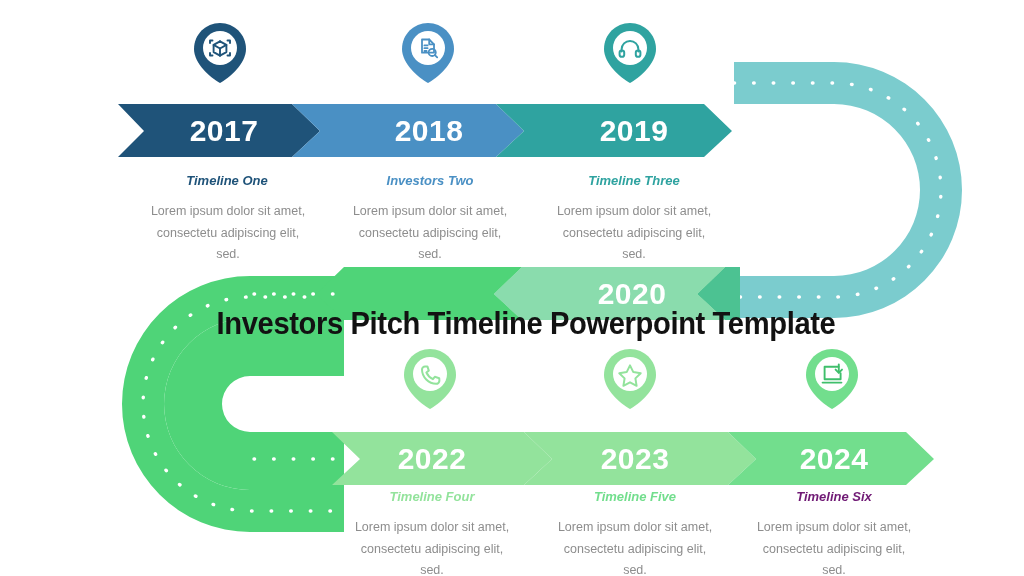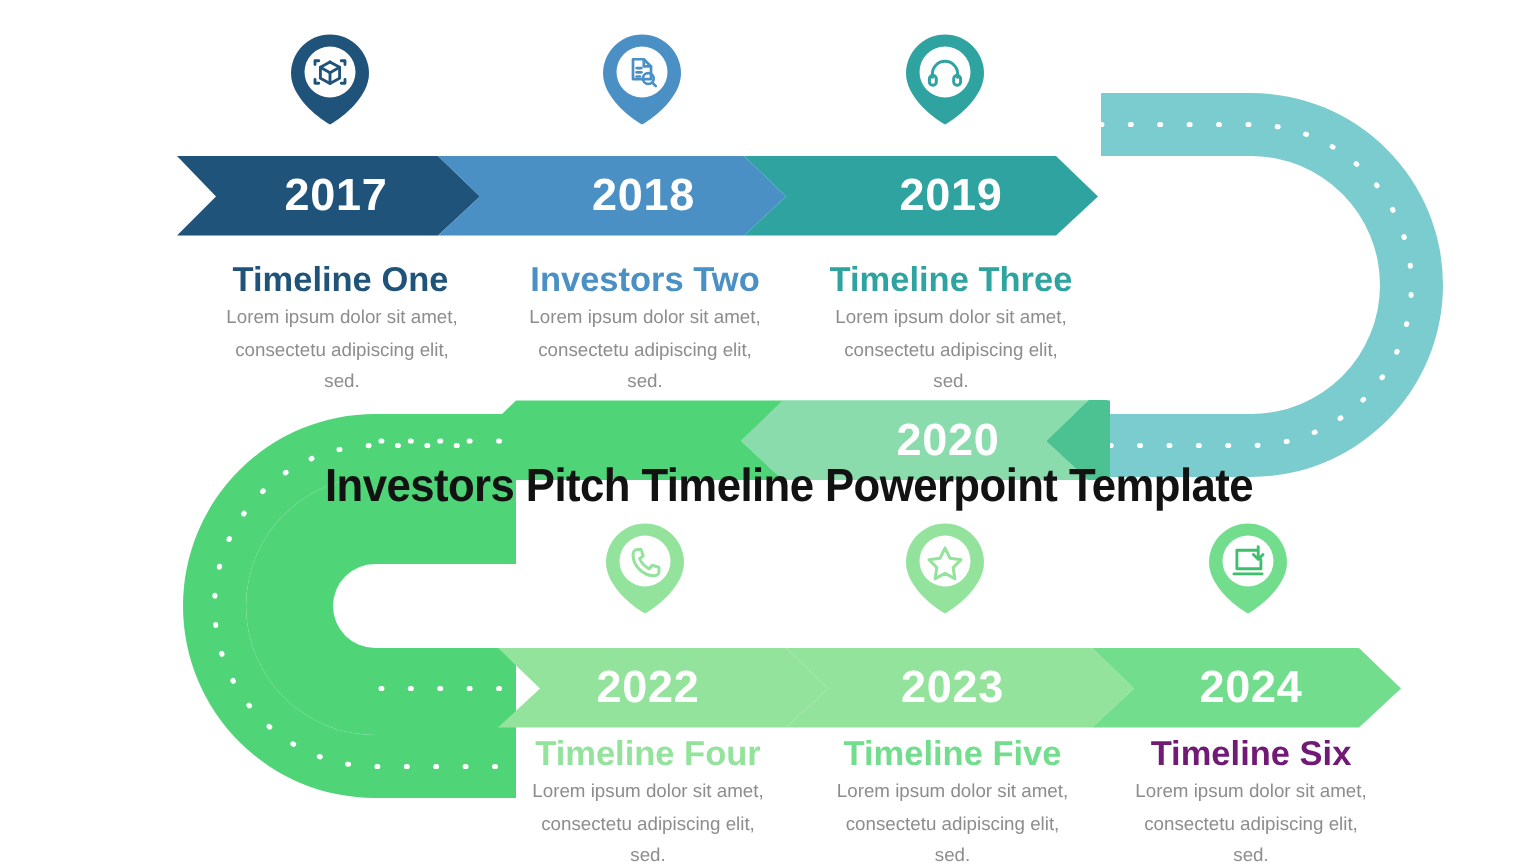--- a/index.html
+++ b/index.html
@@ -8,22 +8,23 @@
     font-family:"Liberation Sans", sans-serif;
     overflow:hidden;position:relative;
   }
   #stage{position:absolute;left:0;top:0;width:1024px;height:576px;margin-left:14px;}
   svg.layer{position:absolute;left:0;top:0;width:1024px;height:576px;}
   .year{
     position:absolute;color:#ffffff;font-weight:700;font-size:30px;
     letter-spacing:0.5px;text-align:center;white-space:nowrap;
   }
   .heading{
-    position:absolute;font-size:23px;font-weight:700;text-align:center;
+    position:absolute;font-size:13px;font-weight:700;text-align:center;
     white-space:nowrap;
+    font-style:italic;
   }
   .desc{
     position:absolute;font-size:12.5px;color:#8d8d8d;line-height:1.72;
     text-align:center;
   }
   .maintitle{
     position:absolute;left:0;top:306px;width:1024px;text-align:center;
     font-size:31px;font-weight:700;color:#121212;
     letter-spacing:-0.4px;white-space:nowrap;
     font-family:"Liberation Sans Narrow","Liberation Sans",sans-serif;

